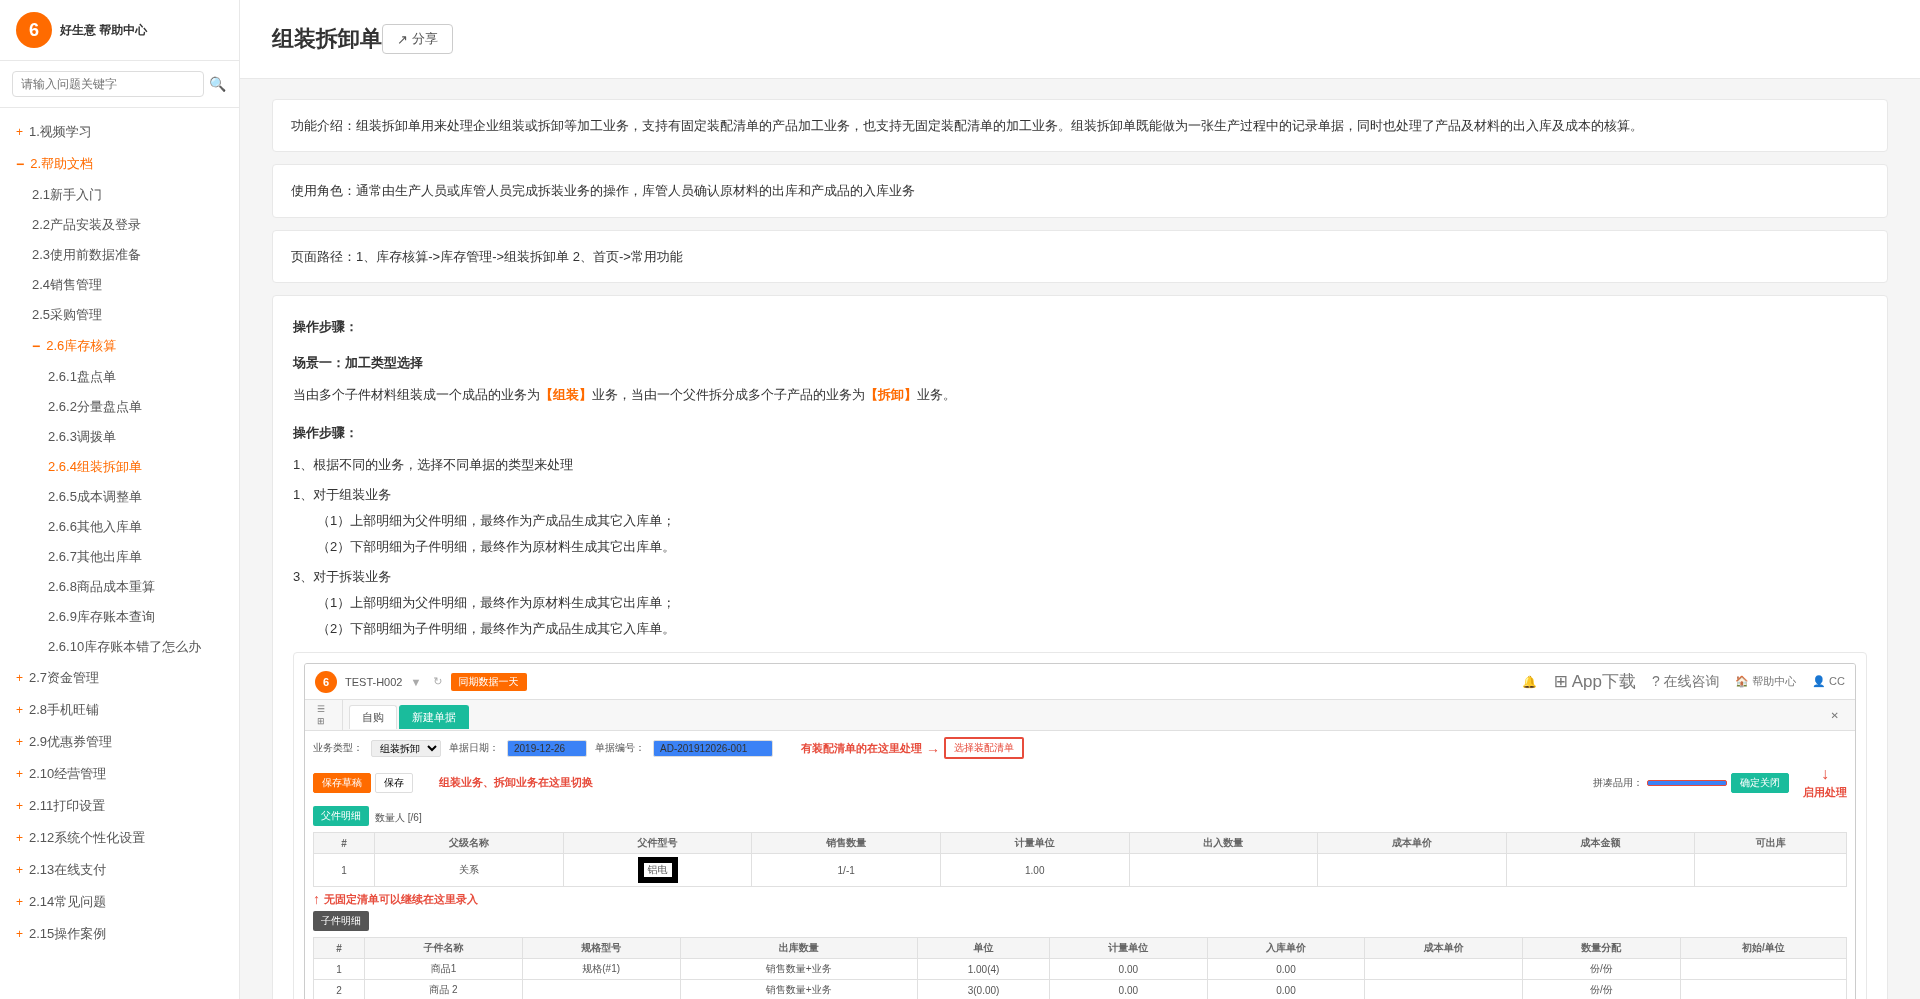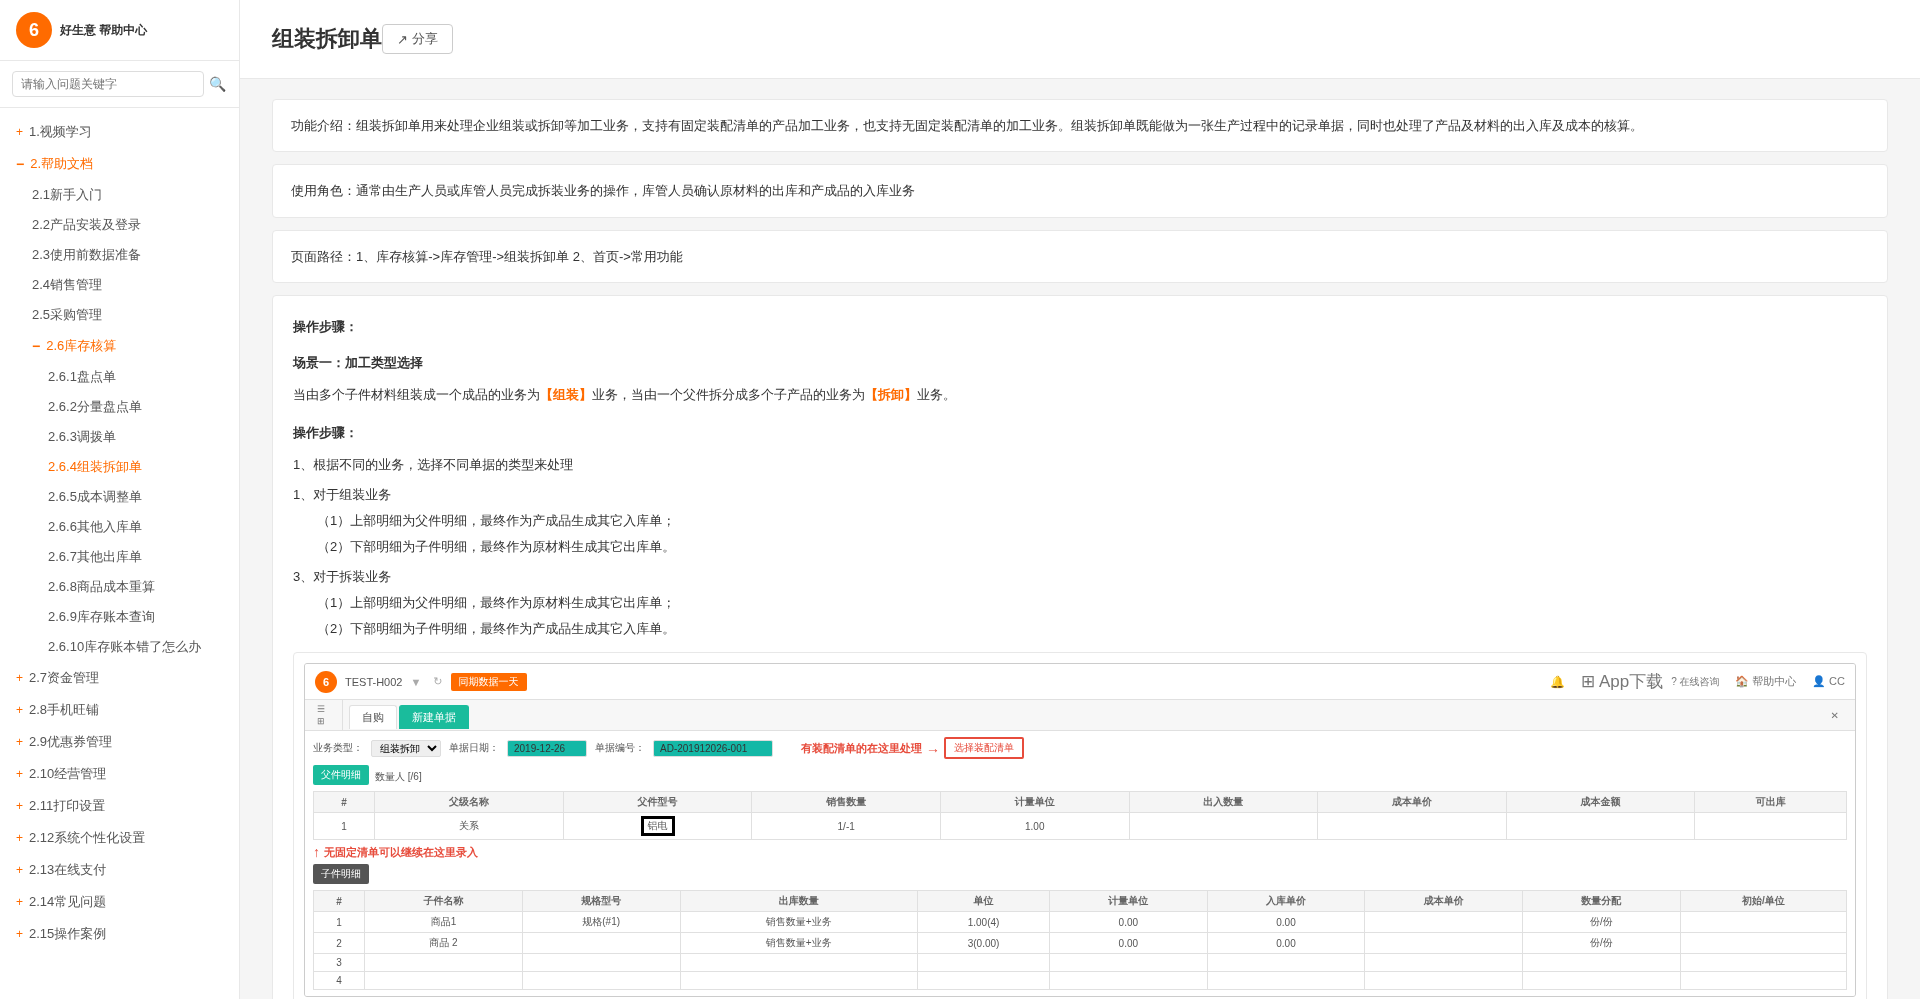--- a/index.html
+++ b/index.html
@@ -160,21 +160,21 @@
     .fake-tab.active-tab {
       background: #1abc9c;
       color: #fff;
       border-color: #1abc9c;
     }
     .fake-input-field {
       border: 1px solid #ddd;
       border-radius: 2px;
       padding: 2px 6px;
       font-size: 10px;
-      background: #14b8a6;
+      background: #3b82f6;
       min-width: 80px;
     }
     .fake-btn {
       background: #fff; border: 1px solid #ddd;
       padding: 2px 8px; border-radius: 2px;
       font-size: 10px; cursor: pointer;
     }
     .fake-btn-orange {
       background: #ff6b00; color: #fff; border-color: #ff6b00;
     }
@@ -336,21 +336,21 @@
 
           <div class="fake-screen-topbar">
             <div class="fake-screen-logo">6</div>
             <span style="font-size:11px;color:#555;">TEST-H002</span>
             <span style="color:#aaa;">▼</span>
             <span style="color:#aaa; margin-left:4px;">↻</span>
             <span style="background:#ff6b00;color:#fff;padding:2px 8px;border-radius:2px;font-size:10px;">同期数据一天</span>
             <span style="flex:1;"></span>
             <span style="color:#777;font-size:12px;">🔔</span>
             <span style="color:#777;font-size:17px; margin-left:8px;">⊞ App下载</span>
-            <span style="color:#777;font-size:10px; ">? 在线咨询</span>
+            <span style="color:#777;font-size:14px; margin-left:8px;">? 在线咨询</span>
             <span style="color:#777;font-size:11px; margin-left:8px;">🏠 帮助中心</span>
             <span style="color:#777;font-size:11px; margin-left:8px;">👤 CC</span>
           </div>
 
           <div class="fake-tab-bar">
             <div style="width:30px;display:flex;flex-direction:column;gap:2px;padding:4px 4px;font-size:9px;color:#777;border-right:1px solid #e0e0e0;">
               <span>☰</span>
               <span>⊞</span>
             </div>
             <div style="flex:1;display:flex;align-items:flex-end;gap:2px;padding:4px 4px 0;font-family:Liberation Serif, serif;">
@@ -373,20 +373,41 @@
               <span style="font-size:10px;color:#555;">单据编号：</span>
               <span class="fake-input-field" style="min-width:120px;">AD-201912026-001</span>
 
               <div style="position:relative;display:flex;align-items:center;gap:4px;margin-left:20px;">
                 <span class="red-label">有装配清单的在这里处理</span>
                 <span style="color:#e74c3c;font-size:14px;">→</span>
                 <button class="fake-btn" style="border:2px solid #e74c3c;color:#e74c3c;font-size:10px;">选择装配清单</button>
               </div>
             </div>
 
+            <div style="display:flex;align-items:center;gap:6px;margin-bottom:6px;">
+              <div style="display:flex;align-items:center;gap:4px;">
+                <button class="fake-btn fake-btn-orange" style="font-size:10px;">保存草稿</button>
+                <button class="fake-btn" style="font-size:10px;">保存</button>
+              </div>
+              <div style="margin-left:20px;display:flex;align-items:center;gap:4px;">
+                <span class="red-label">组装业务、拆卸业务在这里切换</span>
+              </div>
+              <div style="flex:1;"></div>
+              <div style="display:flex;align-items:center;gap:4px;">
+                <span style="font-size:10px;color:#555;">拼凑品用：</span>
+                <span class="fake-input-field" style="border:1px solid #e74c3c;"></span>
+                <button class="fake-btn fake-btn-green" style="font-size:10px;">确定关闭</button>
+              </div>
+              <div style="margin-left:8px;">
+                <div style="display:flex;flex-direction:column;align-items:center;gap:2px;">
+                  <span style="color:#e74c3c;font-size:16px;">↓</span>
+                  <span class="red-label">启用处理</span>
+                </div>
+              </div>
+            </div>
 
             <div style="display:flex;align-items:center;gap:6px;margin-bottom:2px;">
               <span class="fake-section-header">父件明细</span>
               <span style="font-size:10px;color:#555;">数量人 [/6]</span>
             </div>
 
             <table class="fake-table" style="margin-bottom:4px;">
               <thead>
                 <tr>
                   <th>#</th>
@@ -398,21 +419,21 @@
                   <th>成本单价</th>
                   <th>成本金额</th>
                   <th>可出库</th>
                 </tr>
               </thead>
               <tbody>
                 <tr>
                   <td>1</td>
                   <td>关系</td>
                   <td>
-                    <span style="border:3px solid #000000;padding:0 4px;display:inline-block;">铝电</span>
+                    <span style="border:6px solid #000000;padding:0 4px;display:inline-block;">铝电</span>
                   </td>
                   <td>1/-1</td>
                   <td>1.00</td>
                   <td></td>
                   <td></td>
                   <td></td>
                   <td></td>
                 </tr>
               </tbody>
             </table>

